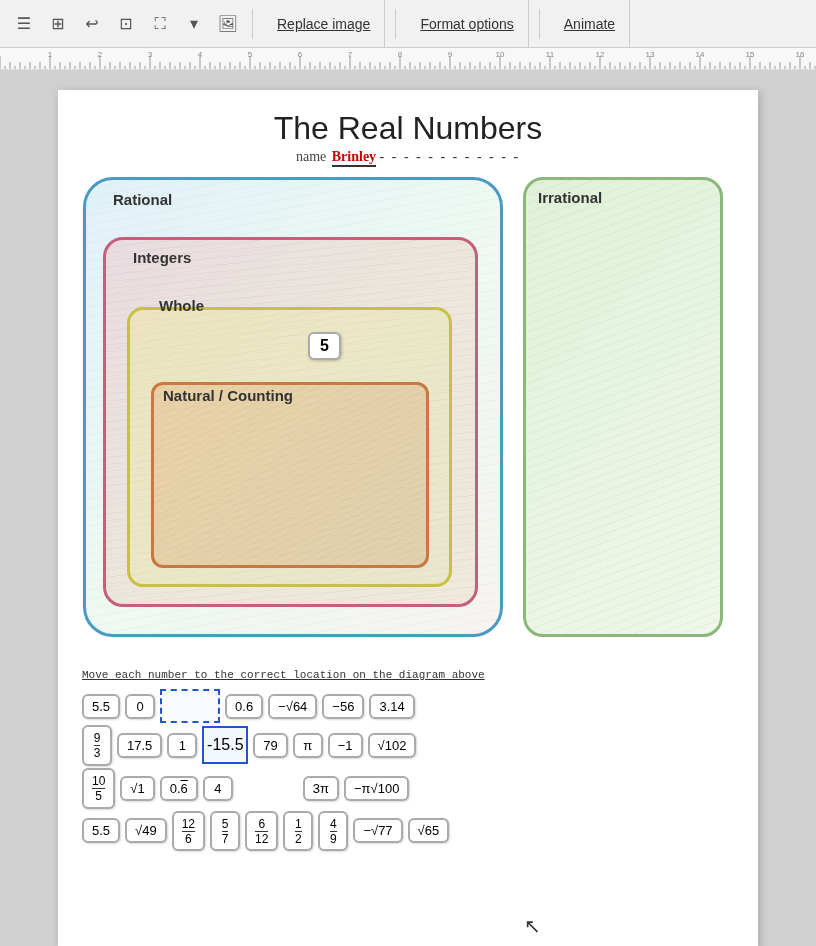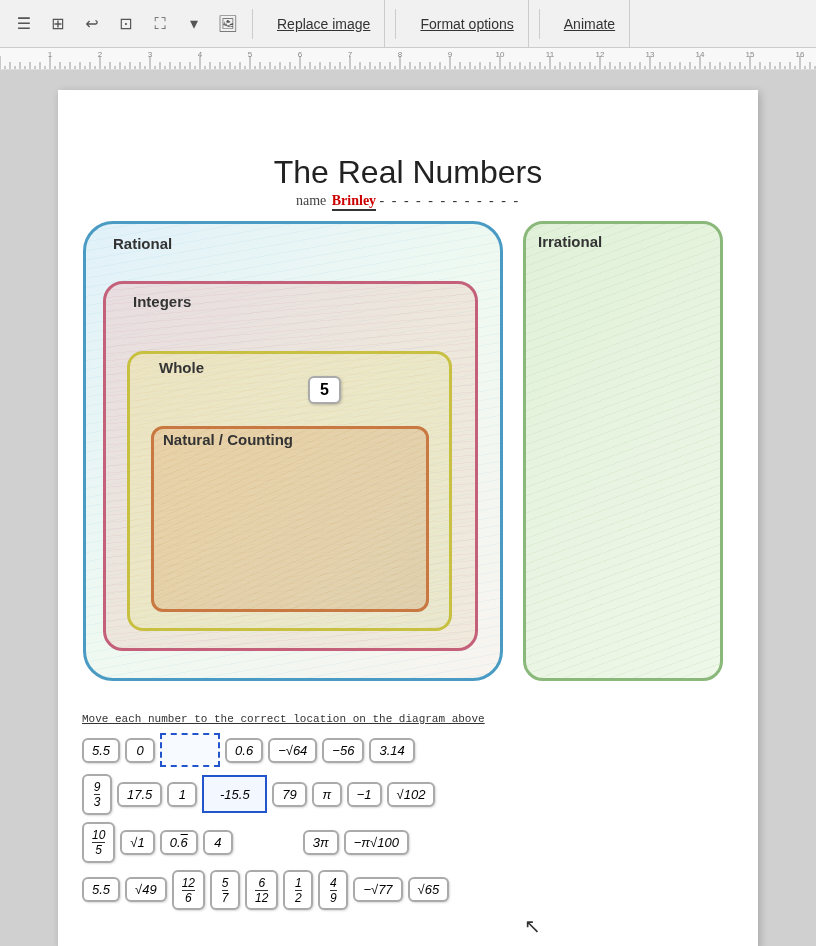--- a/index.html
+++ b/index.html
@@ -77,21 +77,20 @@
       position: relative;
     }
 
     
     .page-title {
       text-align: center;
       font-size: 32px;
       font-family: 'Comic Sans MS', cursive, sans-serif;
       color: #222;
       margin-bottom: 2px;
-      margin-top: 44px;
     }
 
     
     .name-line {
       text-align: center;
       font-size: 14px;
       color: #444;
       margin-bottom: 10px;
       font-family: Liberation Serif, serif;
     }
@@ -244,21 +243,21 @@
     .label {
       position: absolute;
       font-weight: bold;
       font-size: 15px;
       color: #333;
       font-family: Arial, sans-serif;
     }
     .label-rational { top: 14px; left: 30px; }
     .label-irrational { top: 12px; left: 455px; }
     .label-integers { top: 72px; left: 50px; }
-    .label-whole { top: 138px; left: 76px; }
+    .label-whole { top: 120px; left: 76px; }
     .label-natural { top: 210px; left: 80px; }
 
     
     .num-card-5 {
       position: absolute;
       top: 155px;
       left: 225px;
       background: white;
       border: 2px solid #aaa;
       border-radius: 6px;
@@ -274,23 +273,21 @@
       color: #333;
       text-decoration: underline;
       margin: 10px 0 8px 0;
       font-family: Liberation Mono, monospace;
     }
 
     
     .cards-grid {
       display: flex;
       flex-wrap: wrap;
-      gap: 5px;
       max-width: 650px;
-      font-style: italic;
     }
     .num-card {
       background: white;
       border: 2px solid #aaa;
       border-radius: 6px;
       padding: 3px 8px;
       font-size: 13px;
       font-family: Arial, sans-serif;
       white-space: nowrap;
       box-shadow: 1px 1px 2px rgba(0,0,0,0.15);
@@ -562,21 +559,21 @@
           <div class="num-card">3.14</div>
         </div>
         <div style="display: flex; flex-wrap: wrap; gap: 5px; width: 650px; margin-bottom: 2px; align-items: center;">
           <div class="num-card"><span style="display:inline-flex;flex-direction:column;align-items:center;line-height:1.2;font-size:12px;">
               <span>9</span>
               <span style="border-top:1px solid #333;width:100%;display:block;"></span>
               <span>3</span>
             </span></div>
           <div class="num-card">17.5</div>
           <div class="num-card">1</div>
-          <div style="width: 65px; height: 38px; border: 2px solid rgb(34, 85, 204); background: rgba(100, 150, 255, 0.08); display: inline-flex; align-items: center; justify-content: center; font-size: 13px;">-15.5</div>
+          <div style="width: 46px; height: 38px; border: 2px solid rgb(34, 85, 204); background: rgba(100, 150, 255, 0.08); display: inline-flex; align-items: center; justify-content: center; font-size: 16px;">-15.5</div>
           <div class="num-card">79</div>
           <div class="num-card">π</div>
           <div class="num-card">−1</div>
           <div class="num-card">√102</div>
         </div>
         <div style="display: flex; flex-wrap: wrap; gap: 5px; width: 650px; margin-bottom: 2px; align-items: center;">
           <div class="num-card"><span style="display:inline-flex;flex-direction:column;align-items:center;line-height:1.2;font-size:12px;">
               <span>10</span>
               <span style="border-top:1px solid #333;width:100%;display:block;"></span>
               <span>5</span>

